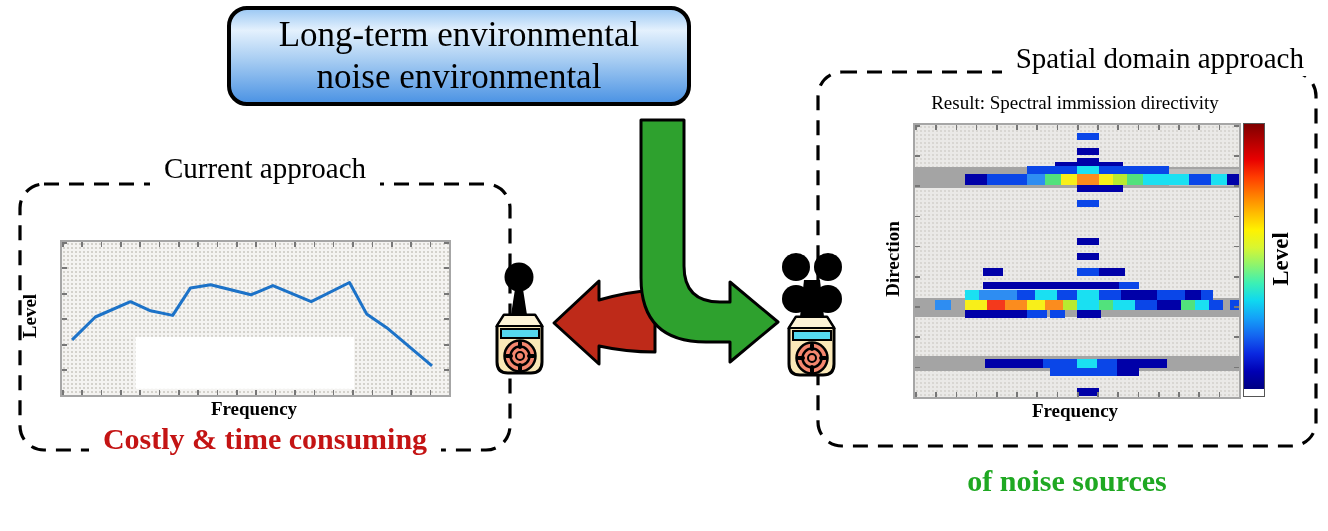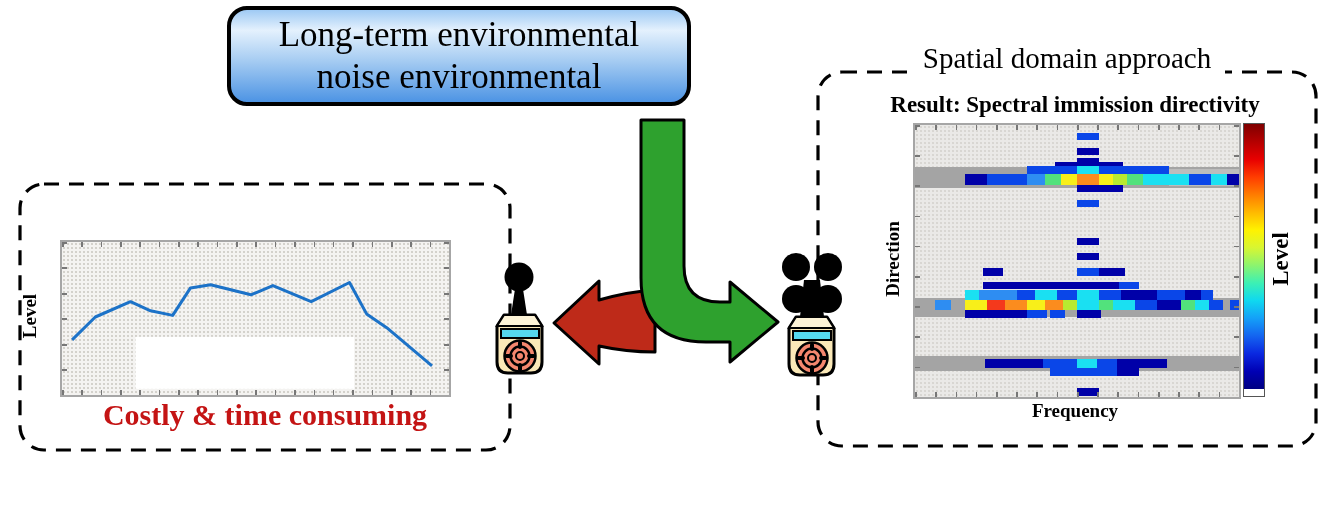--- a/index.html
+++ b/index.html
@@ -16,21 +16,21 @@
   
   .panel-svg{pointer-events:none;}
 
   
   .edge-label-row{display:flex;justify-content:center;}
   .edge-label-row span{background:#ffffff;padding:0 14px;display:inline-block;}
   .approach-label span{font-size:29px;line-height:36px;}
   .caption span{font-weight:bold;font-size:30px;line-height:33px;}
 
   
-  .chart-title{font-weight:bold;font-size:23px;text-align:center;}
+  .chart-title{font-weight:normal;font-size:19px;text-align:center;}
   .axis-label{font-weight:bold;font-size:19px;text-align:center;}
   .vlabel{display:flex;align-items:center;justify-content:center;transform:rotate(-90deg);}
 
   .plot{border:2px solid #a6a6a6;background-color:#f4f3f1;
         background-image:radial-gradient(circle,#d2d0ca 0.7px,transparent 0.9px);
         background-size:4px 4px;overflow:hidden;}
   .heatplot{background-color:#eae9e7;
         background-image:radial-gradient(circle,#d8d6d2 0.7px,transparent 0.9px);
         background-size:4px 4px;}
   .ticks-top,.ticks-bottom{position:absolute;left:0;right:0;height:5px;}
@@ -51,39 +51,42 @@
     <div class="tline">noise environmental</div>
   </div>
 
   <svg class="abs panel-svg" style="left:18px;top:182px;" width="494" height="270">
     <rect x="2" y="2" width="490" height="266" rx="24" fill="none" stroke="#000" stroke-width="3.2" stroke-dasharray="15 10"></rect>
   </svg>
   <svg class="abs panel-svg" style="left:816px;top:70px;" width="502" height="378">
     <rect x="2" y="2" width="498" height="374" rx="24" fill="none" stroke="#000" stroke-width="3.2" stroke-dasharray="15 10"></rect>
   </svg>
 
+  <div class="abs edge-label-row approach-label" style="left:18px;top:150px;width:494px;">
+    <span>Current approach</span>
+  </div>
 
   <div class="abs plot" style="left:60px;top:240px;width:387px;height:153px;">
     <div class="ticks-top" style="background:repeating-linear-gradient(to right,#777 0 1.6px,transparent 1.6px 19.35px);"></div>
     <div class="ticks-bottom" style="background:repeating-linear-gradient(to right,#777 0 1.6px,transparent 1.6px 19.35px);"></div>
     <div class="ticks-left" style="background:repeating-linear-gradient(to bottom,#777 0 1.6px,transparent 1.6px 25.5px);"></div>
     <div class="ticks-right" style="background:repeating-linear-gradient(to bottom,#777 0 1.6px,transparent 1.6px 25.5px);"></div>
     <svg id="line-svg" width="387" height="153" viewBox="0 0 387 153">
         <rect x="73.53" y="94.86" width="218.65499999999997" height="52.02" fill="#ffffff"></rect>
         <polyline points="10.1,97.9 33.3,75.0 68.5,59.7 88.6,68.8 110.7,73.4 128.5,45.9 148.6,42.8 188.9,52.8 210.9,43.6 249.2,59.7 287.5,40.5 304.6,71.9 324.7,85.7 370.0,123.9" fill="none" stroke="#1c72c8" stroke-width="3" stroke-linejoin="round"></polyline>
       </svg>
   </div>
   <div class="abs vlabel axis-label" style="left:-10px;top:304px;width:80px;height:24px;">Level</div>
   <div class="abs axis-label" style="left:60px;top:398px;width:388px;">Frequency</div>
 
-  <div class="abs edge-label-row caption" style="left:18px;top:398px;width:494px;">
+  <div class="abs edge-label-row caption" style="left:18px;top:422px;width:494px;">
     <span id="left-caption" style="color: rgb(196, 20, 20);">Costly &amp; time consuming</span>
   </div>
 
-  <div class="abs edge-label-row approach-label" style="left:816px;top:40px;width:502px;">
+  <div class="abs edge-label-row approach-label" style="left:816px;top:40px;width:502px;justify-content:flex-end;">
     <span>Spatial domain approach</span>
   </div>
   <div class="abs chart-title" style="left:855px;top:92px;width:440px;">Result: Spectral immission directivity</div>
 
   <div class="abs plot heatplot" style="left:913px;top:123px;width:324px;height:272px;">
     <div id="heat-cells" style="position:absolute;left:0;top:0;right:0;bottom:0;">
         <div class="hm-cell" style="left: 0px; top: 42px; width: 324px; height: 21px; background: rgb(164, 164, 164);"></div>
         <div class="hm-cell" style="left: 254px; top: 44px; width: 70px; height: 17px; background: rgb(188, 188, 188);"></div>
         <div class="hm-cell" style="left: 0px; top: 173px; width: 324px; height: 19px; background: rgb(164, 164, 164);"></div>
         <div class="hm-cell" style="left: 0px; top: 231px; width: 324px; height: 15px; background: rgb(164, 164, 164);"></div>
@@ -174,20 +177,23 @@
     <div class="ticks-right" style="background:repeating-linear-gradient(to bottom,#777 0 1.6px,transparent 1.6px 30.2px);"></div>
   </div>
   <div class="abs vlabel axis-label" style="left:838px;top:247px;width:110px;height:24px;">Direction</div>
   <div class="abs axis-label" style="left:913px;top:400px;width:324px;">Frequency</div>
 
   <div class="abs colorbar" style="background: rgb(255, 255, 255);">
     <div id="cbar-grad" class="colorbar-grad" style="background: linear-gradient(rgb(127, 0, 0), rgb(180, 0, 0), rgb(232, 0, 0), rgb(255, 60, 0), rgb(255, 124, 0), rgb(255, 185, 0), rgb(255, 242, 0), rgb(216, 246, 50), rgb(140, 244, 110), rgb(60, 240, 180), rgb(15, 216, 240), rgb(20, 160, 248), rgb(20, 100, 240), rgb(10, 40, 224), rgb(0, 0, 180), rgb(0, 0, 130));"></div>
   </div>
   <div class="abs vlabel" style="left:1241px;top:247px;width:80px;height:24px;font-size:23px;font-weight:bold;">Level</div>
 
+  <div class="abs caption" style="left:816px;top:464px;width:502px;text-align:center;">
+    <span id="right-caption-2" style="color: rgb(31, 168, 34);">of noise sources</span>
+  </div>
 
   <svg class="abs" style="left:0;top:0;pointer-events:none;" width="1328" height="531" viewBox="0 0 1328 531">
 
     <path d="M 554,323 L 599,281 L 599,300 C 620,294 638,291 655,290 L 655,352
              C 636,352 617,350 599,346 L 599,364 Z" stroke="#000" stroke-width="3" stroke-linejoin="round" fill="#be2a19"></path>
 
     <path d="M 641,120 L 684,120 L 684,266 Q 684,302 720,302 L 730,302 L 730,282
              L 778,322 L 730,362 L 730,342 L 706,342 Q 641,342 641,278 Z" stroke="#000" stroke-width="3" stroke-linejoin="round" fill="#2ea12e"></path>
 
     <g>

